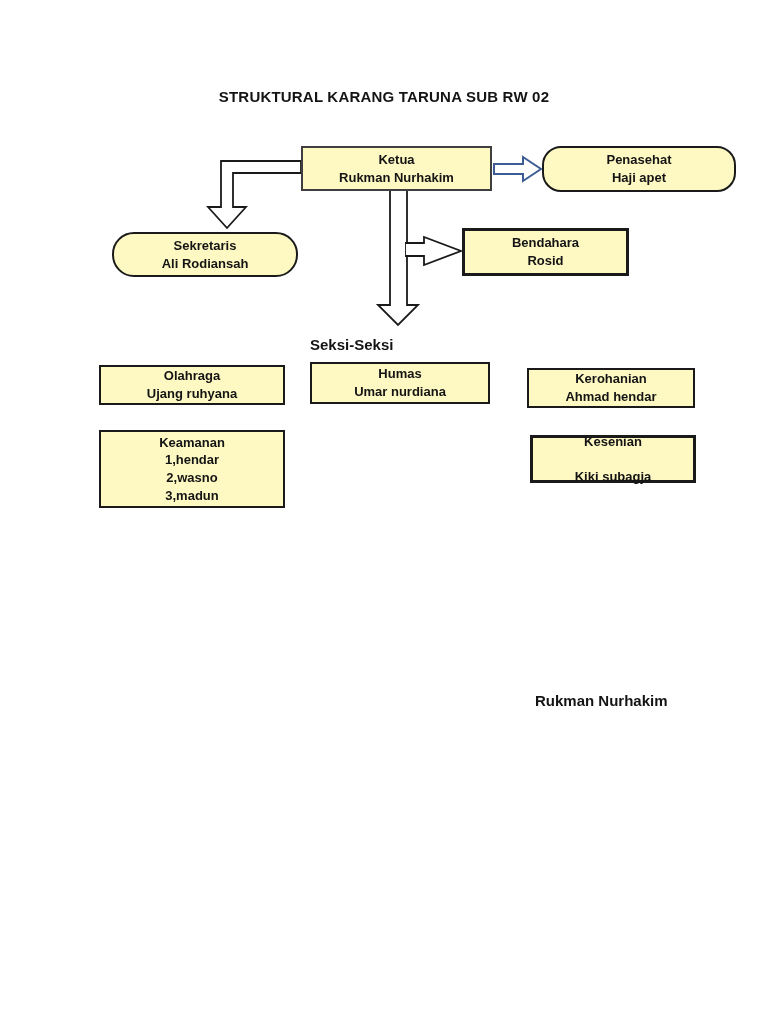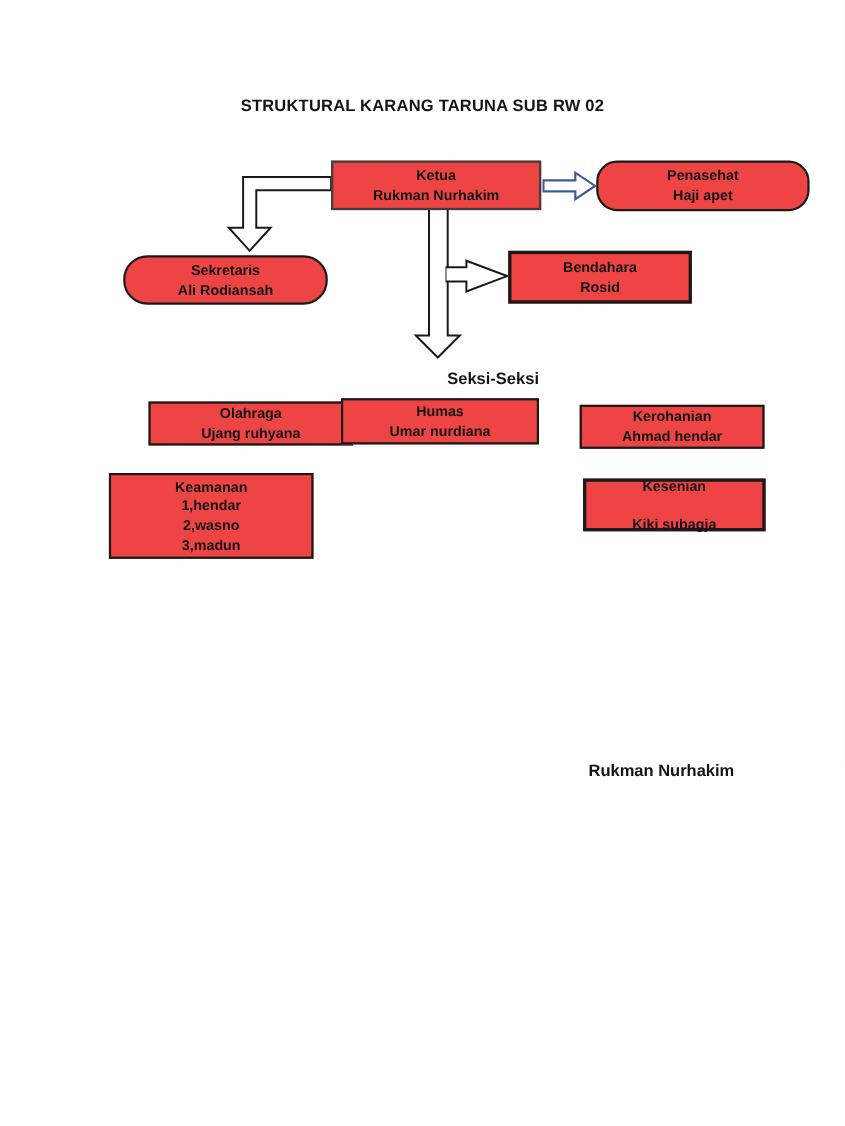--- a/index.html
+++ b/index.html
@@ -13,37 +13,37 @@
     margin:0 auto;
   }
   .doc-title{
     position:absolute;top:88px;left:0;width:768px;
     text-align:center;font-size:15px;font-weight:bold;
     letter-spacing:.2px;color:#141414;
   }
   .box{
     position:absolute;
     display:flex;flex-direction:column;justify-content:center;align-items:center;
-    background:#ef4444;
+    background:#fef9c3;
     border:2px solid var(--line-dark,#1a1a1a);
     font-size:13px;font-weight:bold;line-height:1.35;text-align:center;
     box-sizing:border-box;color:#141414;
   }
   .box--ketua{left:301px;top:146px;width:191px;height:45px;border-color:var(--border-gray,#3f3f3f);}
   .box--penasehat{left:542px;top:146px;width:194px;height:46px;border-radius:19px;}
   .box--sekretaris{left:112px;top:232px;width:186px;height:45px;border-radius:22px;}
   .box--bendahara{left:462px;top:228px;width:167px;height:48px;border-width:3px;}
-  .box--olahraga{left:99px;top:365px;width:186px;height:40px;margin-left:36px;}
+  .box--olahraga{left:99px;top:365px;width:186px;height:40px;}
   .box--humas{left:310px;top:362px;width:180px;height:42px;}
   .box--kerohanian{left:527px;top:368px;width:168px;height:40px;align-items:center;}
   .box--keamanan{left:99px;top:430px;width:186px;height:78px;}
   .box--kesenian{left:530px;top:435px;width:166px;height:48px;border-width:3px;gap:17px;}
   .seksi-heading{
     position:absolute;left:310px;top:336px;width:180px;
-    text-align:right;font-size:15px;font-weight:bold;color:#141414;
+    text-align:left;font-size:15px;font-weight:bold;color:#141414;
   }
   .connector{position:absolute;color:var(--line-dark,#1a1a1a);}
   .connector svg{display:block;}
   .connector--accent{color:var(--arrow-accent,#3d5c96);}
   .footer-date{
     position:absolute;left:462px;top:628px;
     font-size:16px;font-weight:bold;color:#141414;
   }
   .footer-signature{
     position:absolute;left:535px;top:692px;

